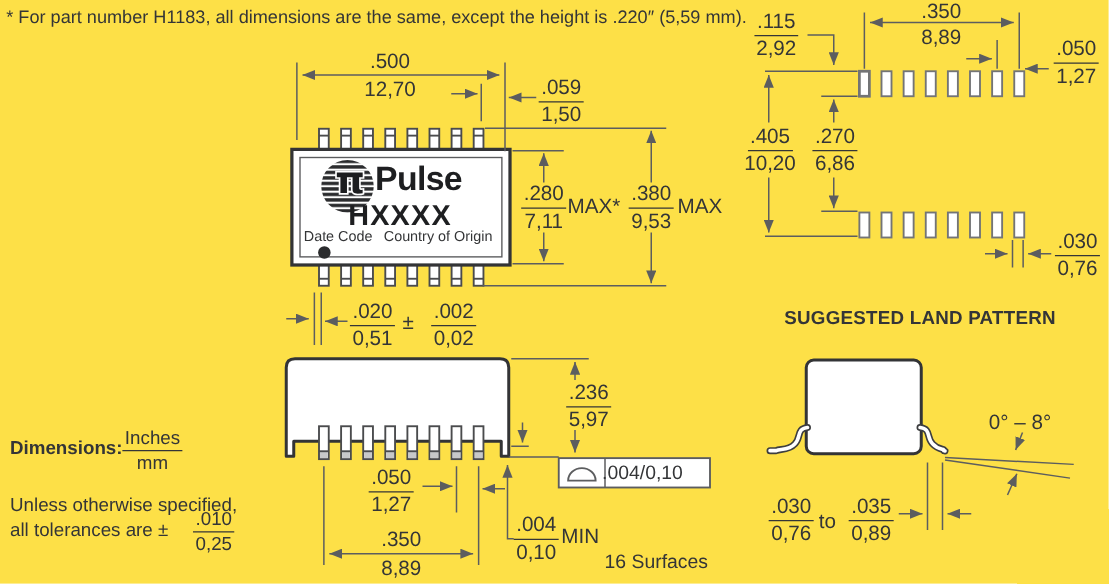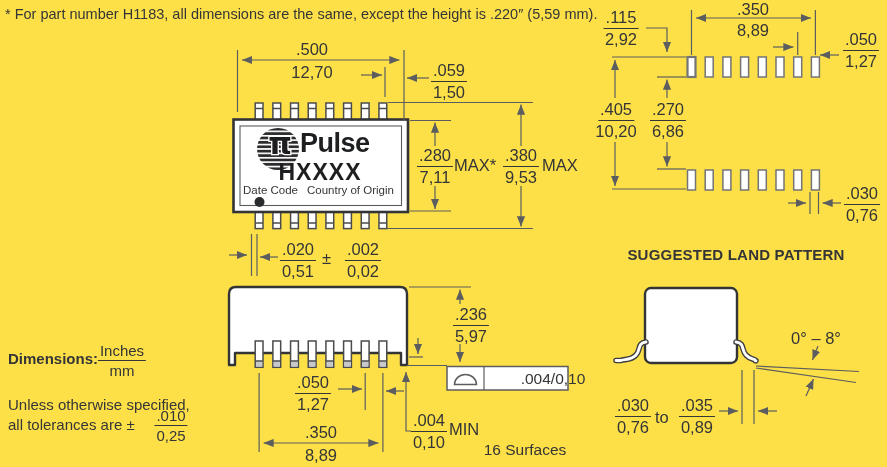--- a/index.html
+++ b/index.html
@@ -299,21 +299,21 @@
   <div class="frac cx" style="left:862px;top:185px;">
     <span class="nu">.030</span>
     <span class="de">0,76</span>
   </div>
   <div class="t title cx" style="left:736px;top:227px;margin-top:20px;">SUGGESTED LAND PATTERN</div>
 
   <div class="frac cx" style="left:471px;top:306px;">
     <span class="nu">.236</span>
     <span class="de">5,97</span>
   </div>
-  <div class="t m cx" style="left:553px;top:371px;">.004/0,10</div>
+  <div class="t m cx" style="left:514px;top:371px;">.004/0,10</div>
   <div class="t m cx" style="left:525px;top:394px;margin-top:48px;">16 Surfaces</div>
   <div class="frac cx" style="left:313px;top:374px;">
     <span class="nu">.050</span>
     <span class="de">1,27</span>
   </div>
   <div class="t cx" style="left:321px;top:424px;">.350</div>
   <div class="t cx" style="left:321px;top:447px;">8,89</div>
   <div class="frac cx" style="left:429px;top:412px;">
     <span class="nu">.004</span>
     <span class="de">0,10</span>

